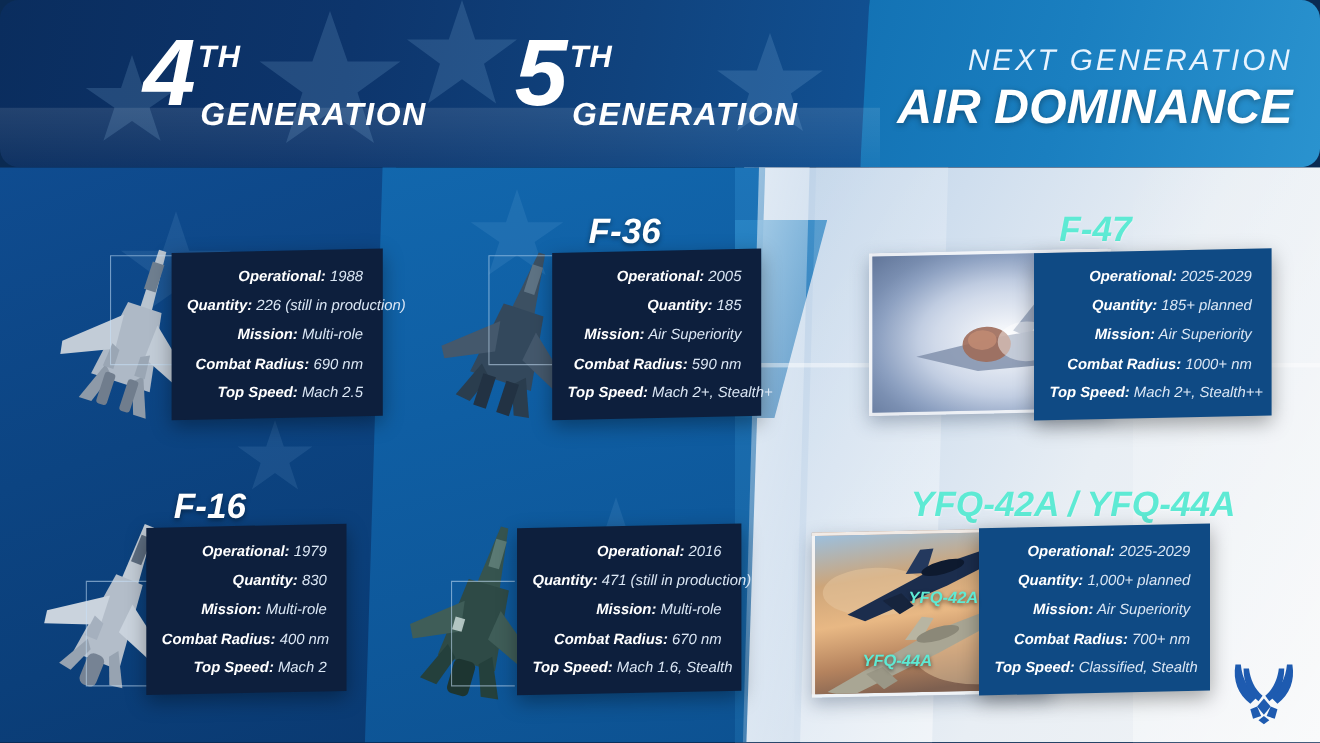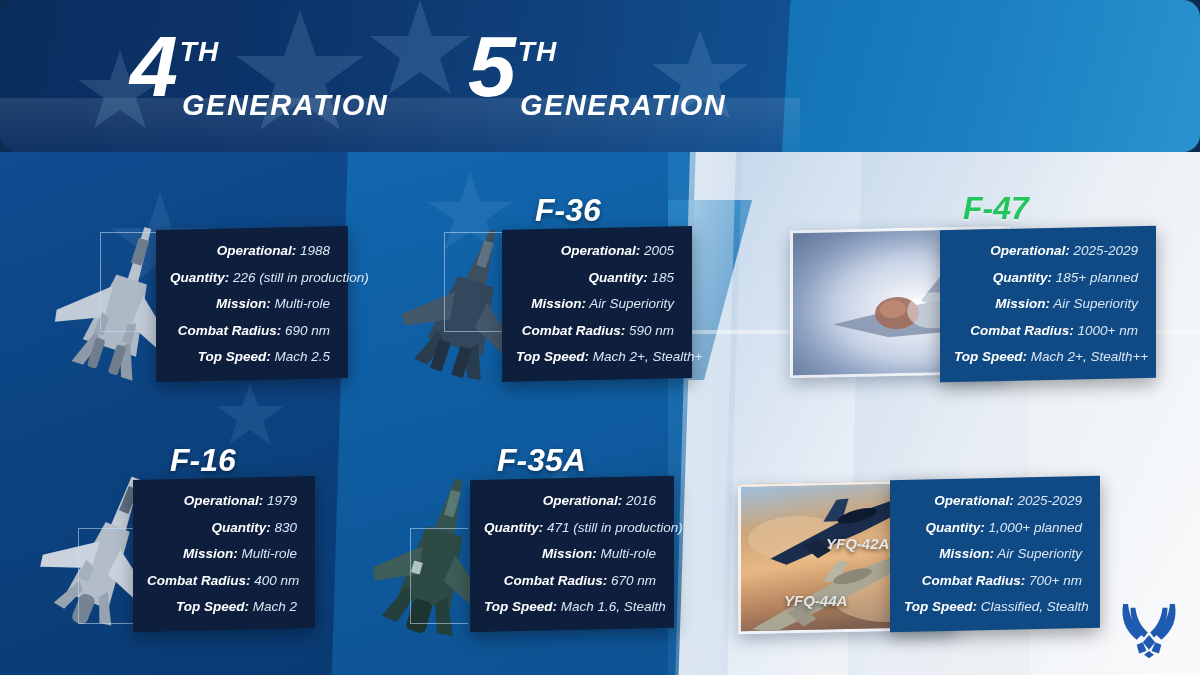--- a/index.html
+++ b/index.html
@@ -76,21 +76,21 @@
   #ngad { position:absolute; left:795px; top:40px; width:380px; text-align:right; color:#fff; font-style:italic;}
   .ngad-sub { font-size:27px; font-weight:normal; letter-spacing:2.6px; color:#e8f4ff; }
   .ngad-main { font-size:44px; font-weight:bold; letter-spacing:0px; margin-top:2px; text-shadow:0 2px 6px rgba(0,0,0,.35); }
 
   
   .jet-title {
     position:absolute; font-style:italic; font-weight:bold; color:#ffffff;
     font-size:32px; letter-spacing:0px; text-shadow:0 2px 5px rgba(0,0,0,.45);
     white-space:nowrap;
   }
-  .jet-title.dark { color:#22c55e; text-shadow:0 1px 2px rgba(255,255,255,.6); }
+  .jet-title.dark { color:#5eead4; text-shadow:0 1px 2px rgba(255,255,255,.6); }
 
   
   .spec-card {
     position:absolute; padding:16px 18px 16px 14px;
     background:#0d1f3d; box-shadow:0 6px 18px rgba(0,0,0,.35);
     transform:skewY(-1.2deg);
   }
   .spec-card.blue { background:#0f4a84; }
   .spec-card .inner { transform:skewY(1.2deg); }
   .spec-row {
@@ -113,21 +113,21 @@
   }
   #f47-photo { left:790px; top:228px; width:220px; height:148px;
     background:radial-gradient(ellipse at 58% 55%, #f2f4f8 0%, #cfd8e8 38%, #8fa3c4 68%, #5d7194 100%);
     transform:skewY(-1.2deg);
   }
   #yfq-photo { left:738px; top:482px; width:218px; height:150px;
     background:linear-gradient(175deg,#8fb4d8 0%,#c9a07a 38%,#e0b184 58%,#b9845c 78%,#8d6a52 100%);
     transform:skewY(-1.2deg);
   }
   .photo-label {
-    position:absolute; color:#e5e5e5; font-size:15px; font-style:italic; font-weight:bold;
+    position:absolute; color:#5eead4; font-size:15px; font-style:italic; font-weight:bold;
     text-shadow:0 2px 4px rgba(0,0,0,.6); white-space:nowrap; z-index:6;
   }
 
   
   #usaf-logo { position:absolute; right:14px; bottom:14px; width:74px; height:62px; }
 </style>
 </head>
 <body>
 
 <div id="stage">
@@ -168,20 +168,24 @@
     <div id="gen4" class="gen-block">
       <span class="gen-num">4</span><span class="gen-ord">TH</span>
       <div class="gen-word">GENERATION</div>
     </div>
 
     <div id="gen5" class="gen-block">
       <span class="gen-num">5</span><span class="gen-ord">TH</span>
       <div class="gen-word">GENERATION</div>
     </div>
 
+    <div id="ngad">
+      <div class="ngad-sub">NEXT GENERATION</div>
+      <div class="ngad-main">AIR DOMINANCE</div>
+    </div>
   </div>
 
   <svg class="jet-art" style="left:48px;top:218px;width:150px;height:170px" viewBox="0 0 150 170">
     <g transform="rotate(18 75 85)">
       <path d="M72 6 L79 6 L83 62 L72 62 Z" fill="#b9c4cf"></path>
       <path d="M60 60 L92 60 L104 132 L48 132 Z" fill="#aeb9c6"></path>
       <path d="M60 72 L14 112 L16 124 L62 104 Z" fill="#c2ccd7"></path>
       <path d="M92 72 L138 112 L136 124 L90 104 Z" fill="#c2ccd7"></path>
       <path d="M58 120 L44 156 L56 156 L66 128 Z" fill="#8e9aa8"></path>
       <path d="M94 120 L108 156 L96 156 L86 128 Z" fill="#8e9aa8"></path>
@@ -210,21 +214,21 @@
       <path d="M66 76 L18 110 L20 122 L68 104 Z" fill="#cad3dd"></path>
       <path d="M88 76 L136 110 L134 122 L86 104 Z" fill="#cad3dd"></path>
       <path d="M72 14 L82 14 L82 40 L72 40 Z" fill="#5d6d80"></path>
       <path d="M62 120 L46 150 L58 152 L68 128 Z" fill="#97a3b1"></path>
       <path d="M92 120 L108 150 L96 152 L86 128 Z" fill="#97a3b1"></path>
       <rect x="68" y="130" width="16" height="30" rx="6" fill="#768394"></rect>
       <path d="M70 102 L60 98 L58 118 L70 118 Z" fill="#a5b0be"></path>
     </g>
   </svg>
   <div class="bracket" style="left:78px;top:528px;width:58px;height:96px;"></div>
-  <div class="jet-title" style="left:170px;top:442px">F-16</div>
+  <div class="jet-title" style="left:158px;top:442px">F-16</div>
   <div class="spec-card" style="left:133px;top:478px;width:182px">
     <div class="inner">
       <div class="spec-row"><b>Operational:</b> <span>1979</span></div>
       <div class="spec-row"><b>Quantity:</b> <span>830</span></div>
       <div class="spec-row"><b>Mission:</b> <span>Multi-role</span></div>
       <div class="spec-row"><b>Combat Radius:</b> <span>400 nm</span></div>
       <div class="spec-row"><b>Top Speed:</b> <span>Mach 2</span></div>
     </div>
 
   </div>
@@ -261,21 +265,20 @@
       <path d="M60 80 L18 114 L24 126 L64 108 Z" fill="#3f5d58"></path>
       <path d="M94 80 L136 114 L130 126 L90 108 Z" fill="#3f5d58"></path>
       <path d="M72 18 L82 18 L82 44 L72 44 Z" fill="#5b7a74"></path>
       <path d="M56 122 L40 158 L56 160 L66 132 Z" fill="#24403c"></path>
       <path d="M98 122 L114 158 L98 160 L88 132 Z" fill="#24403c"></path>
       <rect x="66" y="132" width="20" height="32" rx="5" fill="#1d3531"></rect>
       <rect x="56" y="96" width="9" height="12" fill="#cfe0dd" opacity=".8"></rect>
     </g>
   </svg>
   <div class="bracket" style="left:410px;top:528px;width:58px;height:96px;"></div>
-  <div class="jet-title" style="left:497px;top:442px">F-35A</div>
   <div class="spec-card" style="left:470px;top:478px;width:204px">
     <div class="inner">
       <div class="spec-row"><b>Operational:</b> <span>2016</span></div>
       <div class="spec-row"><b>Quantity:</b> <span>471 (still in production)</span></div>
       <div class="spec-row"><b>Mission:</b> <span>Multi-role</span></div>
       <div class="spec-row"><b>Combat Radius:</b> <span>670 nm</span></div>
       <div class="spec-row"><b>Top Speed:</b> <span>Mach 1.6, Stealth</span></div>
     </div>
   </div>
 
@@ -300,20 +303,21 @@
   <div class="spec-card blue" style="left:940px;top:228px;width:216px">
     <div class="inner">
       <div class="spec-row"><b>Operational:</b> <span>2025-2029</span></div>
       <div class="spec-row"><b>Quantity:</b> <span>185+ planned</span></div>
       <div class="spec-row"><b>Mission:</b> <span>Air Superiority</span></div>
       <div class="spec-row"><b>Combat Radius:</b> <span>1000+ nm</span></div>
       <div class="spec-row"><b>Top Speed:</b> <span>Mach 2+, Stealth++</span></div>
     </div>
   </div>
 
+  <div class="jet-title dark" style="left:828px;top:440px">YFQ-42A / YFQ-44A</div>
   <div class="photo" id="yfq-photo">
     <svg width="218" height="150" viewBox="0 0 218 150">
       <defs>
         <linearGradient id="sky" x1="0" y1="0" x2="0.2" y2="1">
           <stop offset="0%" stop-color="#9cbfdd"></stop>
           <stop offset="30%" stop-color="#cda579"></stop>
           <stop offset="55%" stop-color="#e8b884"></stop>
           <stop offset="80%" stop-color="#b5835e"></stop>
           <stop offset="100%" stop-color="#7e6050"></stop>
         </linearGradient>

